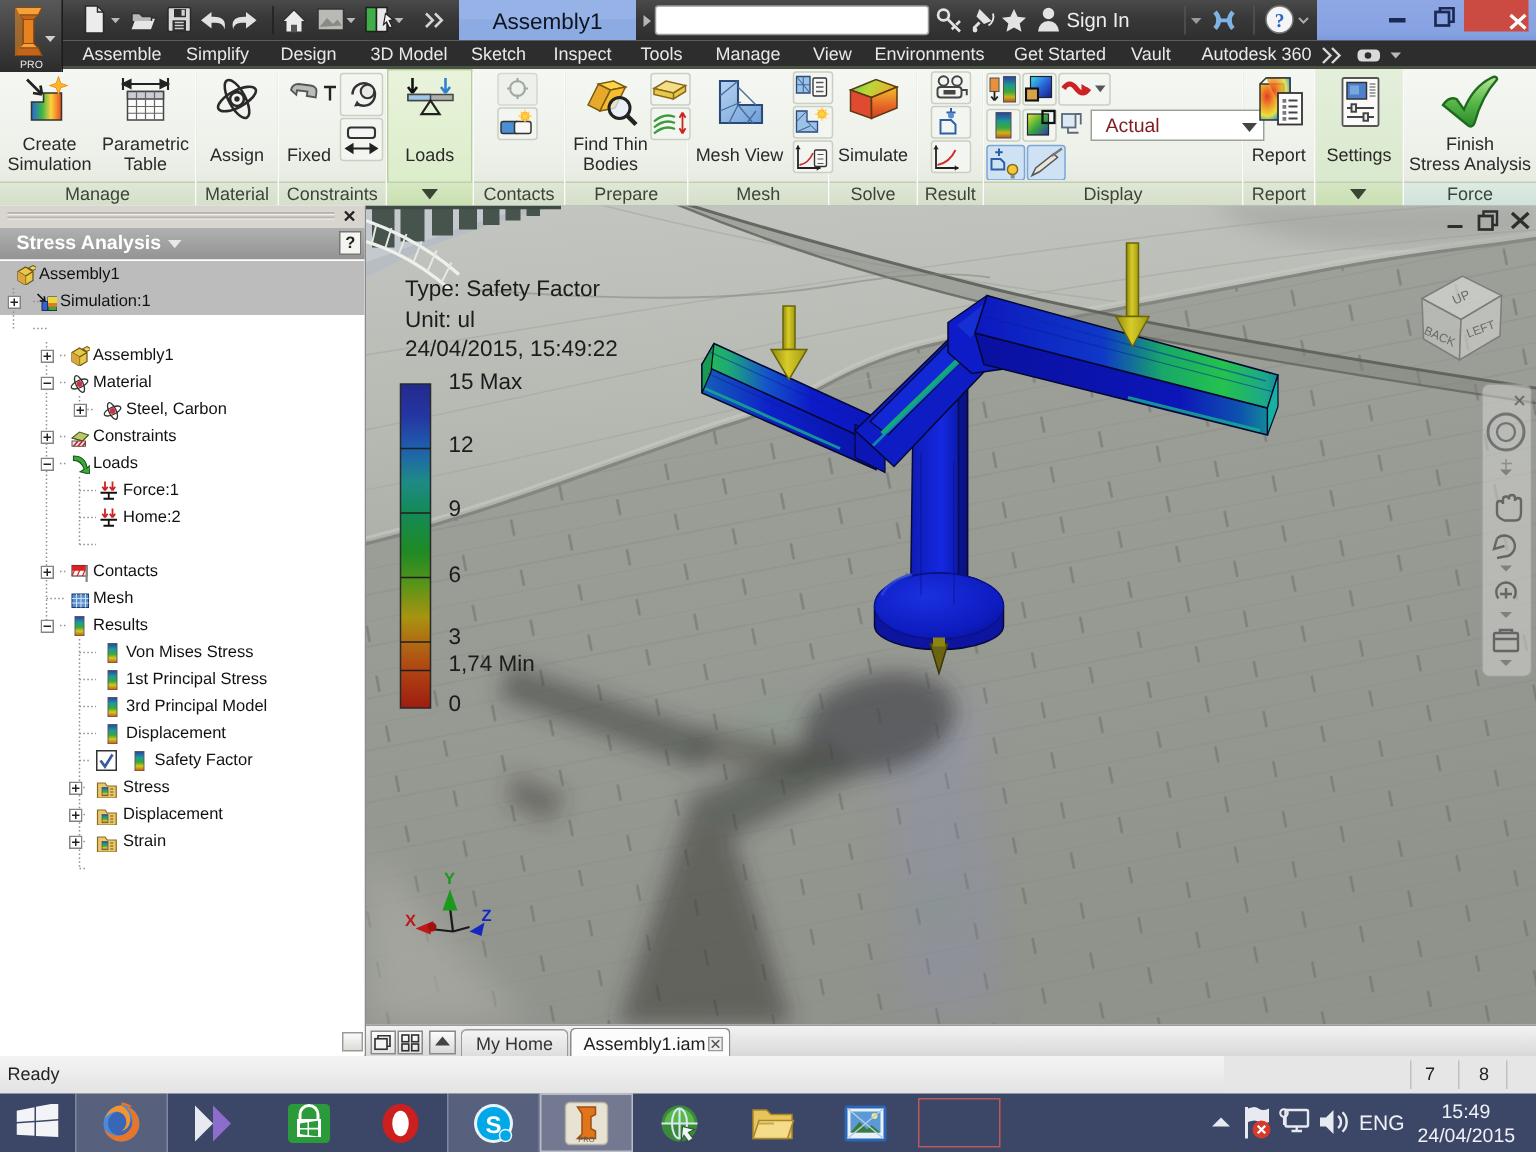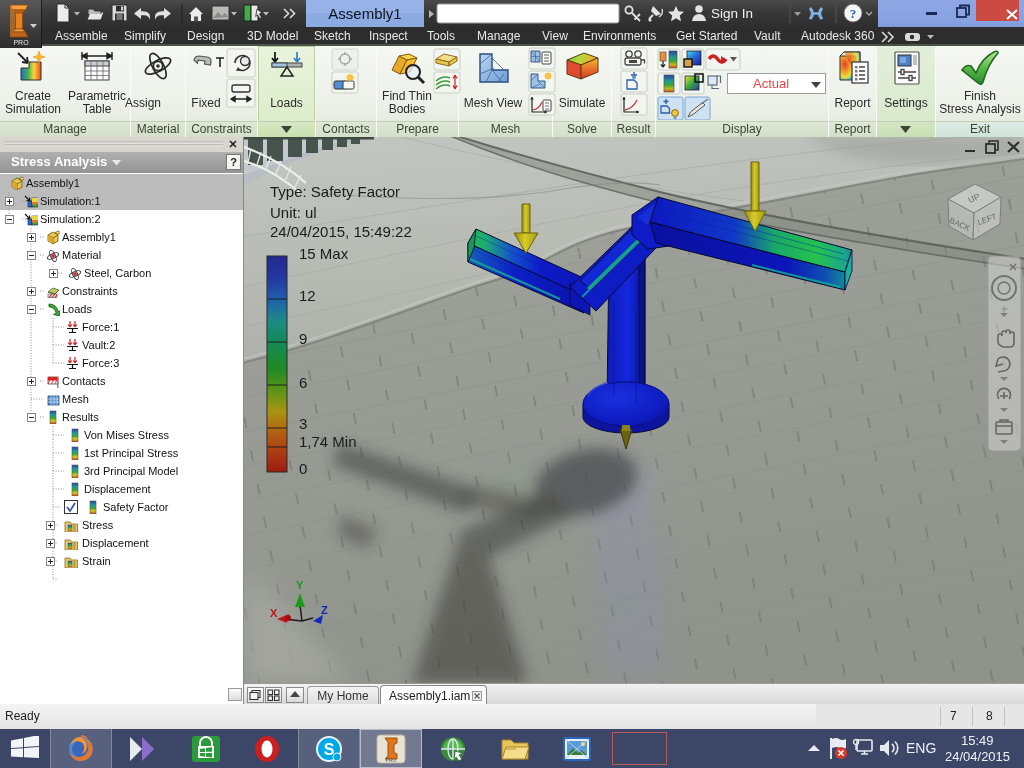--- a/index.html
+++ b/index.html
@@ -175,21 +175,21 @@
     <div class="gband" style="left:0;width:130px">Manage</div>
     <div class="gband" style="left:131px;width:54px">Material</div>
     <div class="gband" style="left:186px;width:71px">Constraints</div>
     <div class="gband" style="left:316px;width:60px">Contacts</div>
     <div class="gband" style="left:377px;width:81px">Prepare</div>
     <div class="gband" style="left:459px;width:93px">Mesh</div>
     <div class="gband" style="left:553px;width:58px">Solve</div>
     <div class="gband" style="left:612px;width:43px">Result</div>
     <div class="gband" style="left:656px;width:172px">Display</div>
     <div class="gband" style="left:829px;width:47px">Report</div>
-    <div class="gband" style="left:936px;width:88px;background:linear-gradient(#dcebe4,#cfe3da)">Exit</div>
+    <div class="gband" style="left:936px;width:88px;background:linear-gradient(#dcebe4,#cfe3da)">Force</div>
 
     <div class="abs" style="left:258px;top:0;width:57px;height:91px;background:linear-gradient(#e9f3dc,#d9ecc6);border:1px solid #b7cf9e"></div>
     <div class="gband" style="left:258px;width:57px;background:linear-gradient(#d6e8c2,#c8e0b0)"></div>
 
     <div class="abs" style="left:877px;top:0;width:58px;height:91px;background:linear-gradient(#e4efdb,#d7e8ca)"></div>
     <div class="gband" style="left:877px;width:58px;background:linear-gradient(#d4e6c2,#c9dfb4)"></div>
 
     <div class="gsep" style="left:130px"></div>
       <div class="gsep" style="left:185px"></div>
     <div class="gsep" style="left:257px"></div>
@@ -401,21 +401,21 @@
         <path d="M9 52 v5 M6.5 54.5 h5"></path>
         <path d="M4 59 h6 l2.5 2.5 v4.5 h-8.5 z"></path>
       </g>
       <circle cx="18" cy="66" r="3.4" fill="#f0c83a" stroke="#8a6a1a"></circle>
       <rect x="16.8" y="69.5" width="2.6" height="2.5" fill="#8a8a8a"></rect>
       <rect x="28" y="50" width="25" height="23" rx="2" fill="#cfe2f4" stroke="#7aa6d8"></rect>
       <path d="M31 70 l2.5-5 12-9.5 2.5 2.5 -12 9.5 z" fill="#e8e4da" stroke="#555" stroke-width="1"></path>
       <path d="M44 57 l7-5" stroke="#777" stroke-width="1.5"></path>
     </svg>
 
-    <div class="abs" style="left:727px;top:27px;width:99px;height:21px;background:#ffffff;border:1px solid #9aa29a;font-size:13px;color:#ef4444;line-height:20px;padding-left:25px">Actual
+    <div class="abs" style="left:727px;top:27px;width:116px;height:21px;background:#ffffff;border:1px solid #9aa29a;font-size:13px;color:#7f1d1d;line-height:20px;padding-left:9px">Actual
       <svg class="abs" style="right:4px;top:8px" width="10" height="6">
           <path d="M0 0 l5 6 5-6 z" fill="#444"></path>
         </svg>
     </div>
 
     <svg class="abs" style="left:837px;top:4px" width="34" height="36" viewBox="0 0 34 36">
       <defs>
           <radialGradient id="rptg" cx="0.3" cy="0.35" r="0.9">
         <stop offset="0" stop-color="#e83a2a"></stop>
             <stop offset="0.35" stop-color="#f0a02a"></stop>
@@ -459,21 +459,21 @@
         <stop offset="0" stop-color="#b8e89a"></stop>
             <stop offset="0.5" stop-color="#5ab84a"></stop>
             <stop offset="1" stop-color="#2a8a2a"></stop>
           </linearGradient>
         </defs>
       <path d="M4 22 q4-6 9-4 l5 7 q6-15 18-21 q4-2 4 1 q-10 11 -15 29 q-1.5 4 -5 1 z" fill="url(#chk)" stroke="#1e6a1e" stroke-width="1.6"></path>
     </svg>
 
     <div class="rlabel" style="left:0px;top:44px;width:66px">Create Simulation</div>
     <div class="rlabel" style="left:64px;top:44px;width:66px">Parametric Table</div>
-    <div class="rlabel" style="left:116px;top:51px;width:54px">Assign</div>
+    <div class="rlabel" style="left:131px;top:51px;width:54px">Assign</div>
     <div class="rlabel" style="left:186px;top:51px;width:40px">Fixed</div>
     <div class="rlabel" style="left:258px;top:51px;width:57px">Loads</div>
     <div class="rlabel" style="left:371px;top:44px;width:72px">Find Thin Bodies</div>
     <div class="rlabel" style="left:459px;top:51px;width:68px">Mesh View</div>
     <div class="rlabel" style="left:553px;top:51px;width:58px">Simulate</div>
     <div class="rlabel" style="left:829px;top:51px;width:47px">Report</div>
     <div class="rlabel" style="left:877px;top:51px;width:58px">Settings</div>
     <div class="rlabel" style="left:936px;top:44px;width:88px">Finish<br>Stress Analysis</div>
 
     <svg class="abs" style="left:281px;top:80px" width="11" height="7">
@@ -852,30 +852,20 @@
       <div class="trow" style="left:0;top:19px;width:243px;height:18px">
           <svg class="abs" style="left:5px;top:5px" width="9" height="9">
             <rect x="0.5" y="0.5" width="8" height="8" fill="#fff" stroke="#848484"></rect>
             <path d="M2 4.5 h5 M4.5 2 v5" stroke="#222" stroke-width="1"></path>
           </svg>
           <svg class="abs" style="left:24px;top:2px" width="14" height="14" viewBox="0 0 14 14">
             <use href="#s-sim"></use>
           </svg>
           <span class="abs" style="left:40px;top:1px;height:16px;line-height:16px">Simulation:1</span>
         </div>
-      <div class="trow" style="left:0;top:37px;width:243px;height:18px">
-          <svg class="abs" style="left:5px;top:5px" width="9" height="9">
-            <rect x="0.5" y="0.5" width="8" height="8" fill="#fff" stroke="#848484"></rect>
-            <path d="M2 4.5 h5" stroke="#222" stroke-width="1"></path>
-          </svg>
-          <svg class="abs" style="left:24px;top:2px" width="14" height="14" viewBox="0 0 14 14">
-            <use href="#s-sim"></use>
-          </svg>
-          <span class="abs" style="left:40px;top:1px;height:16px;line-height:16px">Simulation:2</span>
-        </div>
       <div class="trow" style="left:0;top:55px;width:243px;height:18px">
           <svg class="abs" style="left:27px;top:5px" width="9" height="9">
             <rect x="0.5" y="0.5" width="8" height="8" fill="#fff" stroke="#848484"></rect>
             <path d="M2 4.5 h5 M4.5 2 v5" stroke="#222" stroke-width="1"></path>
           </svg>
           <svg class="abs" style="left:46px;top:2px" width="14" height="14" viewBox="0 0 14 14">
             <use href="#s-cube"></use>
           </svg>
           <span class="abs" style="left:62px;top:1px;height:16px;line-height:16px">Assembly1</span>
         </div>
@@ -922,27 +912,21 @@
       <div class="trow" style="left:0;top:145px;width:243px;height:18px">
           <svg class="abs" style="left:66px;top:2px" width="14" height="14" viewBox="0 0 14 14">
             <use href="#s-force"></use>
           </svg>
           <span class="abs" style="left:82px;top:1px;height:16px;line-height:16px">Force:1</span>
         </div>
       <div class="trow" style="left:0;top:163px;width:243px;height:18px">
           <svg class="abs" style="left:66px;top:2px" width="14" height="14" viewBox="0 0 14 14">
             <use href="#s-force"></use>
           </svg>
-          <span class="abs" style="left:82px;top:1px;height:16px;line-height:16px">Vault:2</span>
-        </div>
-      <div class="trow" style="left:0;top:181px;width:243px;height:18px">
-          <svg class="abs" style="left:66px;top:2px" width="14" height="14" viewBox="0 0 14 14">
-            <use href="#s-force"></use>
-          </svg>
-          <span class="abs" style="left:82px;top:1px;height:16px;line-height:16px">Force:3</span>
+          <span class="abs" style="left:82px;top:1px;height:16px;line-height:16px">Home:2</span>
         </div>
       <div class="trow" style="left:0;top:199px;width:243px;height:18px">
           <svg class="abs" style="left:27px;top:5px" width="9" height="9">
             <rect x="0.5" y="0.5" width="8" height="8" fill="#fff" stroke="#848484"></rect>
             <path d="M2 4.5 h5 M4.5 2 v5" stroke="#222" stroke-width="1"></path>
           </svg>
           <svg class="abs" style="left:46px;top:2px" width="14" height="14" viewBox="0 0 14 14">
             <use href="#s-flag"></use>
           </svg>
           <span class="abs" style="left:62px;top:1px;height:16px;line-height:16px">Contacts</span>

